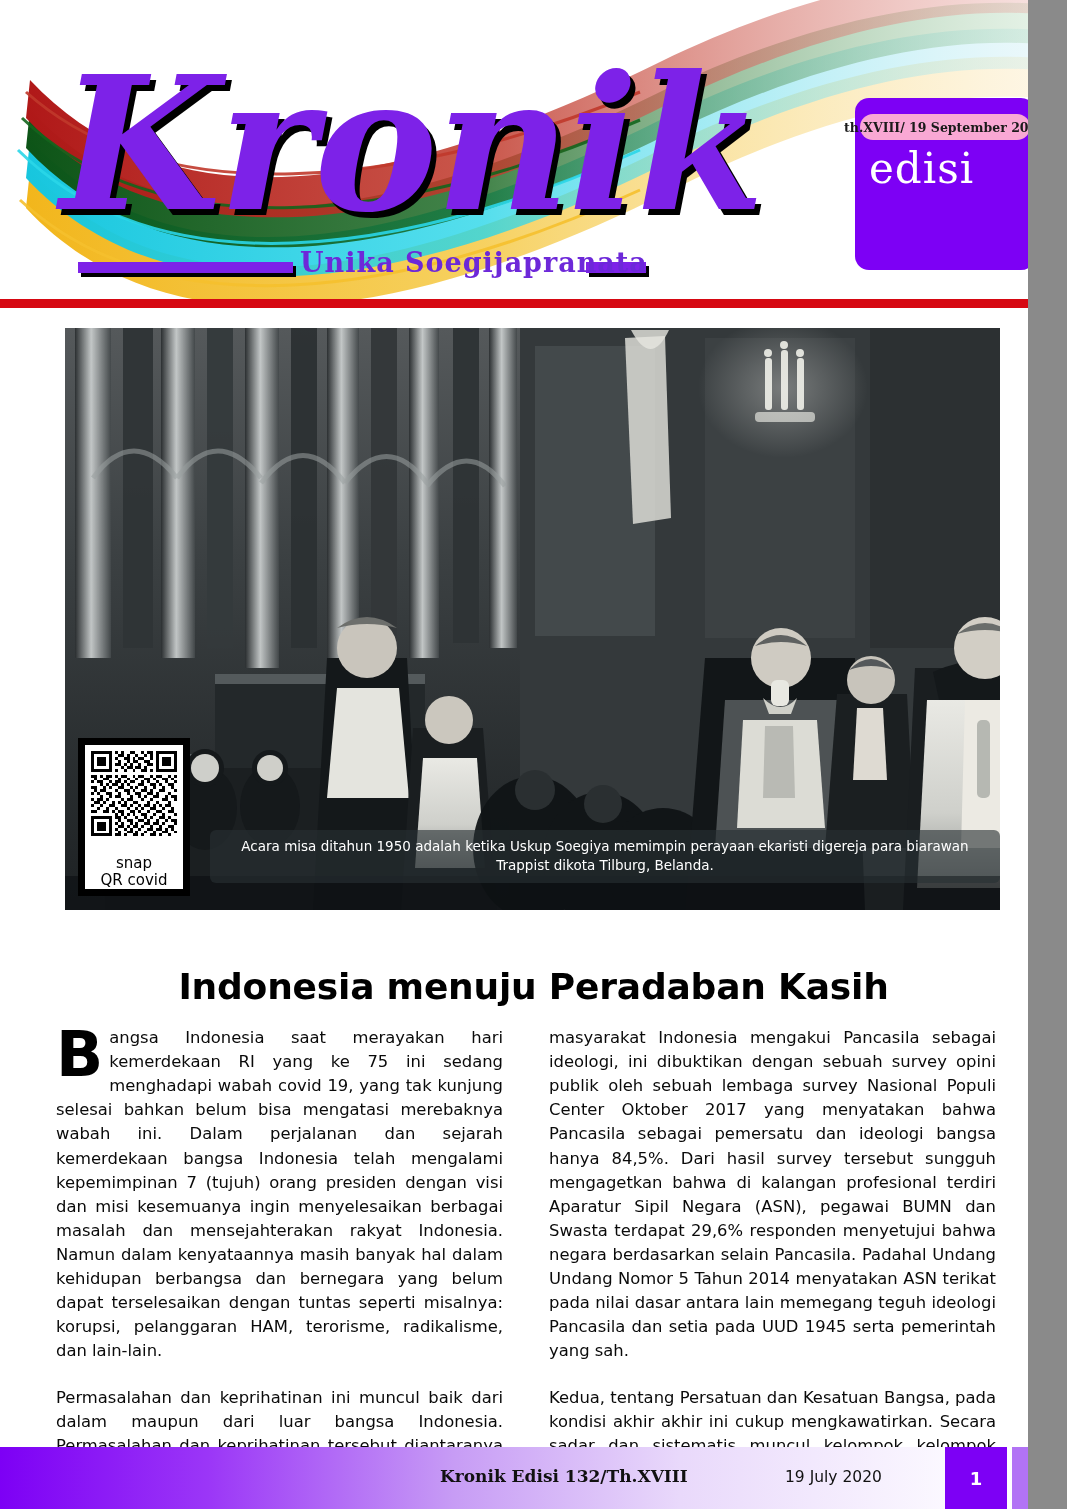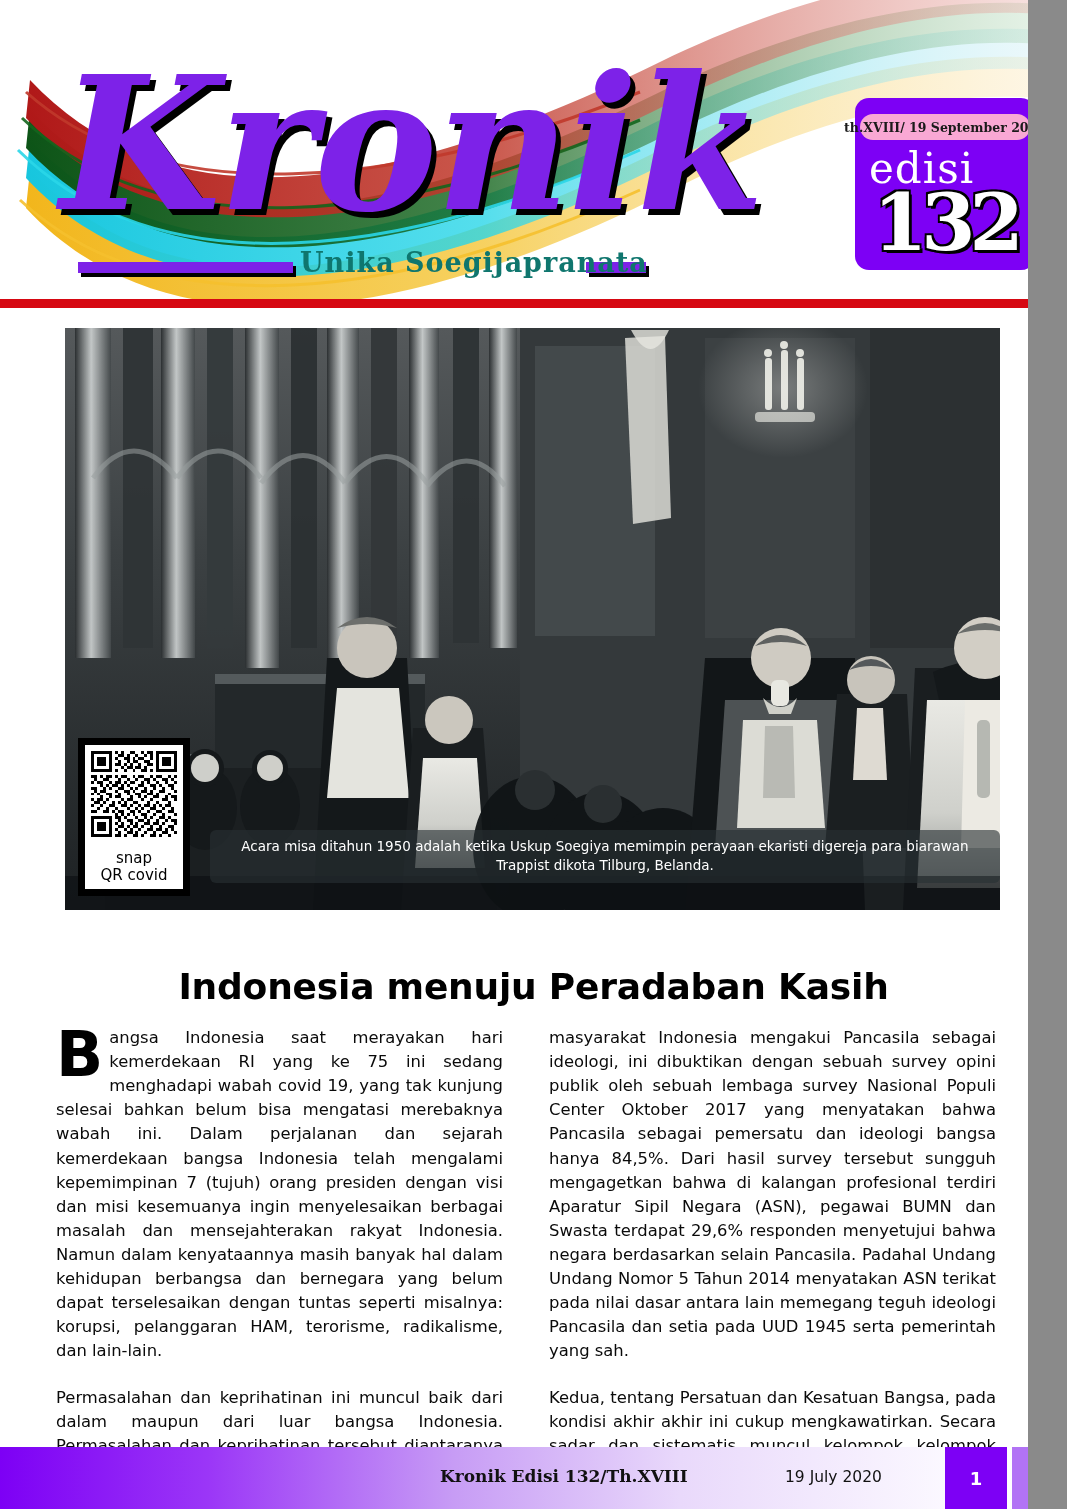--- a/index.html
+++ b/index.html
@@ -44,21 +44,21 @@
     white-space: nowrap;
   }
   .logo-sub {
     position: absolute;
     left: 300px;
     top: 247px;
     font-family: "DejaVu Serif", serif;
     font-size: 27px;
     font-weight: bold;
     letter-spacing: 1px;
-    color: #0f766e;
+    color: #6d28d9;
     white-space: nowrap;
   }
   .logo-rule-left {
     position: absolute;
     left: 78px; top: 262px;
     width: 215px; height: 11px;
     background: #7d22e8;
     box-shadow: 3px 4px 0 #000;
   }
   .logo-rule-right {
@@ -163,21 +163,21 @@
     width: 86px; height: 86px;
     margin-top: 6px;
     display: block;
   }
   .qr-label {
     font-family: "DejaVu Sans", sans-serif;
     font-size: 15px;
     color: #000;
     line-height: 1.12;
     text-align: center;
-    margin-top: 13px;
+    margin-top: 19px;
   }
 
   
   .headline {
     position: absolute;
     left: 0; top: 966px;
     width: 1067px;
     text-align: center;
     font-family: "DejaVu Sans", sans-serif;
     font-weight: bold;
@@ -308,21 +308,20 @@
     </div>
 
     <div class="logo-title">Kronik</div>
     <div class="logo-rule-left"></div>
     <div class="logo-rule-right"></div>
     <div class="logo-sub">Unika Soegijapranata</div>
 
     <div class="edition-badge">
       <div class="edition-date">th.XVIII/ 19 September 2020</div>
       <div class="edition-word">edisi</div>
-      <div class="edition-num">132</div>
     </div>
   </div>
 
   <div class="red-rule"></div>
 
   <div class="photo">
     <svg width="935" height="582" viewBox="0 0 935 582" style="display:block">
       <defs>
         <linearGradient id="bgChurch" x1="0" y1="0" x2="0" y2="1">
           <stop offset="0%" stop-color="#55595b"></stop>

